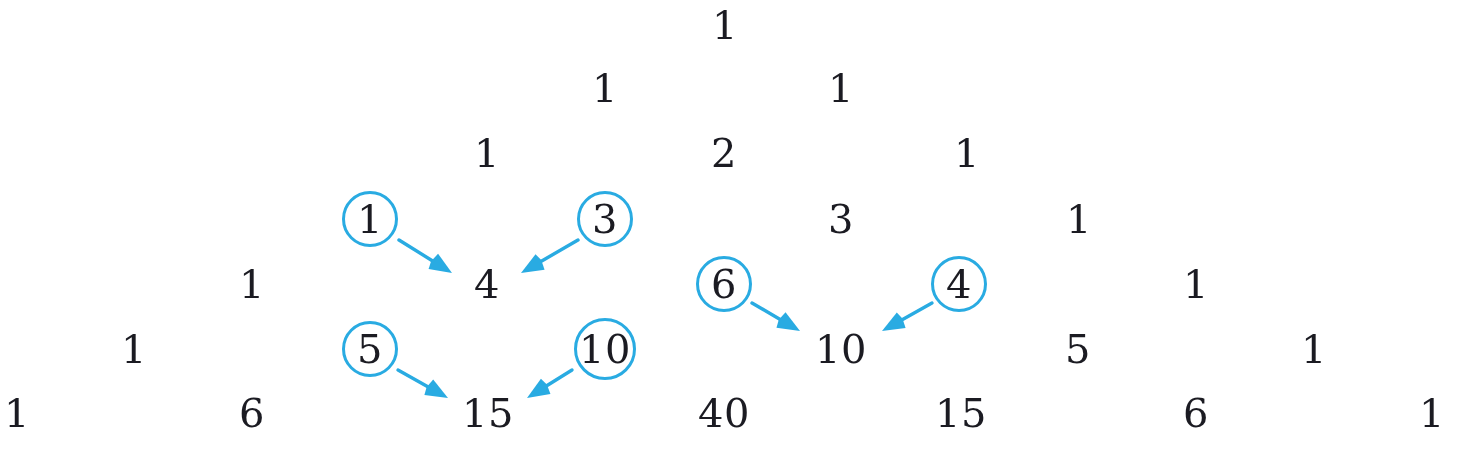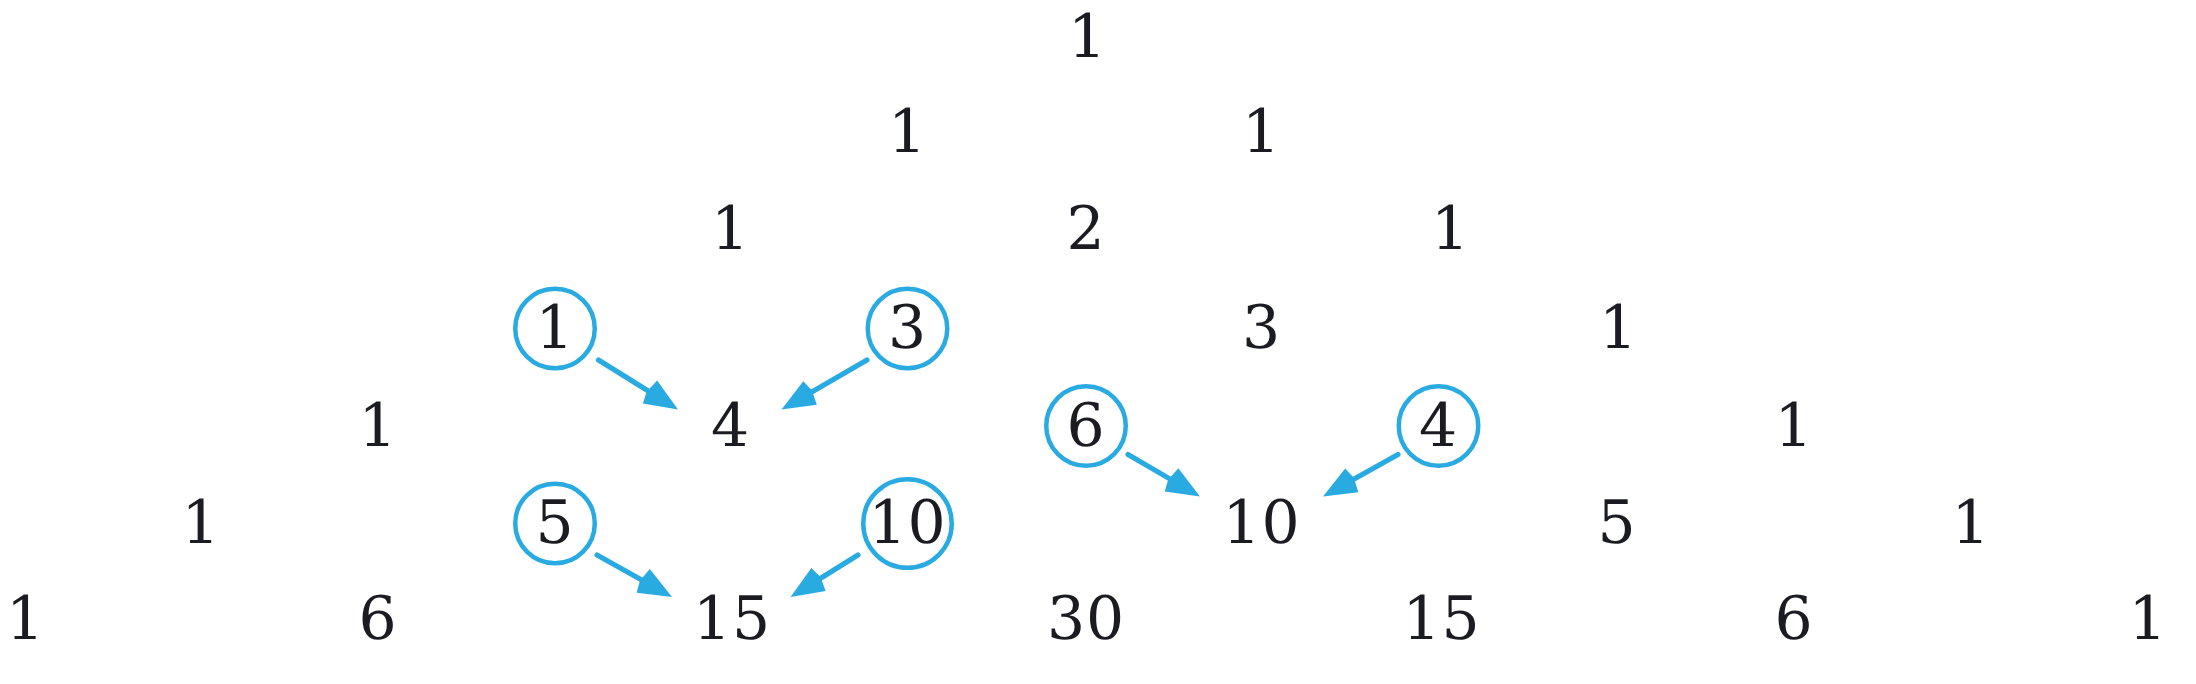--- a/index.html
+++ b/index.html
@@ -97,19 +97,19 @@
       <div class="circle-ring" style="width: 56px; height: 56px; left: 370px; top: 349px; border-color: rgb(41, 171, 226);"></div>
       <div class="cell" style="left: 370px; top: 349px; color: rgb(27, 27, 34);">5</div>
       <div class="circle-ring" style="width: 62px; height: 62px; left: 605px; top: 349px; border-color: rgb(41, 171, 226);"></div>
       <div class="cell" style="left: 605px; top: 349px; color: rgb(27, 27, 34);">10</div>
       <div class="cell" style="left: 841px; top: 349px; color: rgb(27, 27, 34);">10</div>
       <div class="cell" style="left: 1078px; top: 349px; color: rgb(27, 27, 34);">5</div>
       <div class="cell" style="left: 1314px; top: 349px; color: rgb(27, 27, 34);">1</div>
       <div class="cell" style="left: 17px; top: 413px; color: rgb(27, 27, 34);">1</div>
       <div class="cell" style="left: 252px; top: 413px; color: rgb(27, 27, 34);">6</div>
       <div class="cell" style="left: 488px; top: 413px; color: rgb(27, 27, 34);">15</div>
-      <div class="cell" style="left: 724px; top: 413px; color: rgb(27, 27, 34);">30</div>
+      <div class="cell" style="left: 724px; top: 413px; color: rgb(27, 27, 34);">40</div>
       <div class="cell" style="left: 961px; top: 413px; color: rgb(27, 27, 34);">15</div>
       <div class="cell" style="left: 1196px; top: 413px; color: rgb(27, 27, 34);">6</div>
       <div class="cell" style="left: 1432px; top: 413px; color: rgb(27, 27, 34);">1</div>
     </div>
 
 </div>
 
 </body></html>

